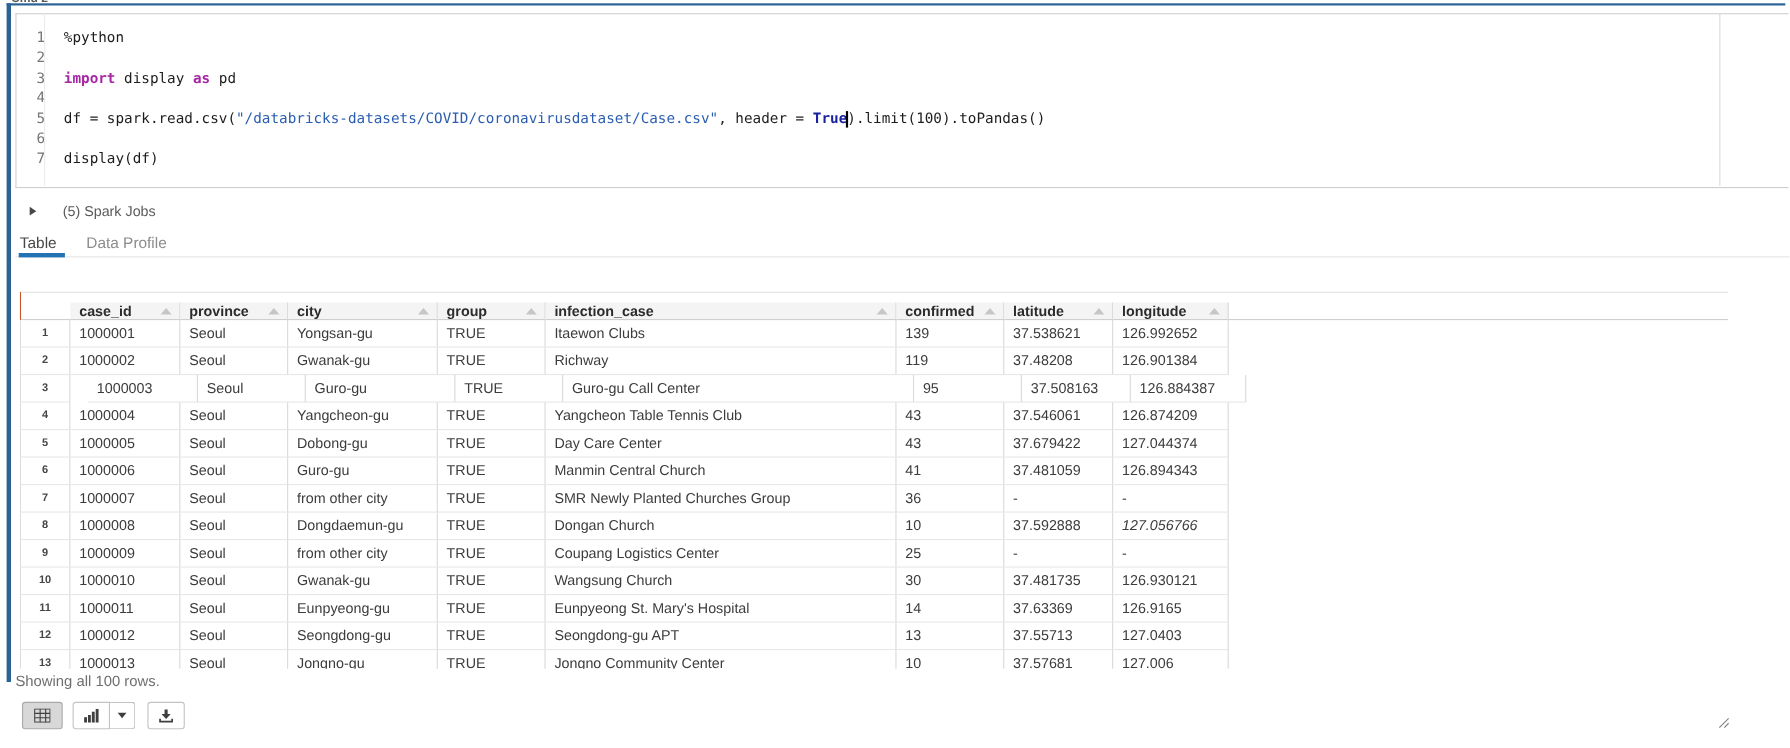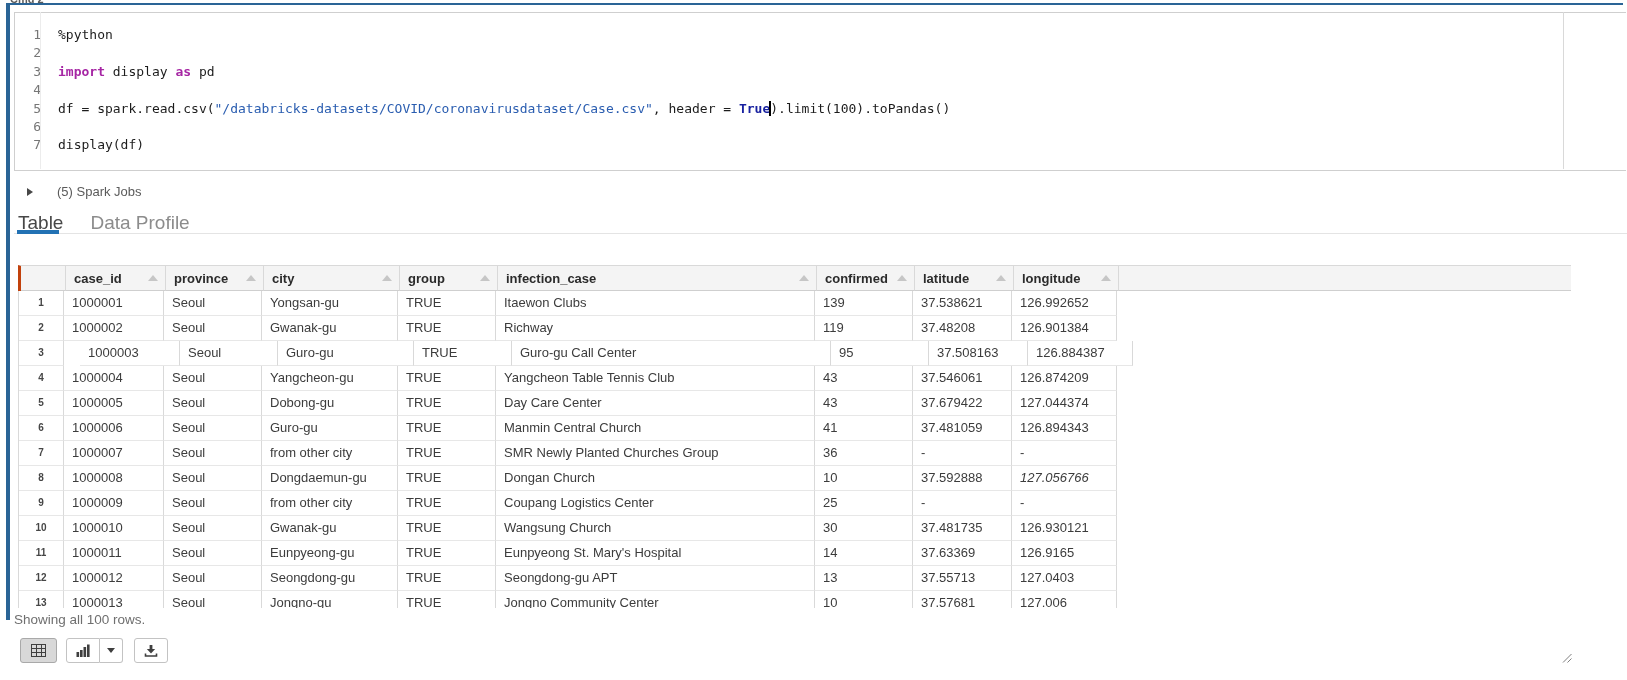--- a/index.html
+++ b/index.html
@@ -21,30 +21,30 @@
   .gutter{flex:0 0 26px;width:26px;text-align:right;padding-right:9px;color:#767676;}
   .code-text{padding-left:8px;color:#1c1c1c;}
   .caret{display:inline-block;width:2px;height:15px;background:#000;vertical-align:text-bottom;margin:0 -1px;}
 
   
   .spark-jobs{position:absolute;left:27px;top:184px;display:flex;align-items:center;gap:24px;
               font-size:13px;color:#5a5a5a;cursor:pointer;}
   .tri-right{width:0;height:0;border-left:6px solid #474747;border-top:4px solid transparent;border-bottom:4px solid transparent;}
 
   
-  .tabs{position:absolute;left:18px;top:212px;display:flex;gap:27px;font-size:19px;}
+  .tabs{position:absolute;left:18px;top:212px;display:flex;gap:27px;font-size:14px;}
   .tab{color:#8c8c8c;cursor:pointer;}
   .tab.active{color:#474747;}
   .tab-underline{position:absolute;left:17px;top:230px;width:42px;height:4px;background:#2272b4;}
   .tabs-divider{position:absolute;left:14px;top:233px;right:0;height:1px;background:#e4e4e4;}
 
   
   .results{position:absolute;left:18px;top:265px;width:1553px;height:343px;overflow:hidden;
            font-size:13px;color:#3c3c3c;}
-  .thead{display:flex;height:26px;border-top:1px solid #d9d9d9;border-left:3px solid #c2410c;box-sizing:border-box;}
+  .thead{display:flex;height:26px;border-top:1px solid #d9d9d9;border-left:1px solid #c2410c;box-sizing:border-box;align-items:flex-end;}
   .th{box-sizing:border-box;background:#f4f4f4;border-right:1px solid #d9d9d9;border-bottom:1px solid #cfcfcf;
       display:flex;align-items:center;justify-content:space-between;padding:0 7px 0 8px;font-weight:bold;color:#2b2b2b;}
   .th-rownum{background:#f4f4f4;box-sizing:border-box;border-right:1px solid #d9d9d9;border-bottom:1px solid #cfcfcf;}
   .th-filler{flex:1;background:#f4f4f4;box-sizing:border-box;border-bottom:1px solid #cfcfcf;}
   .sort{width:0;height:0;border-left:5px solid transparent;border-right:5px solid transparent;
         border-bottom:6px solid #c6c6c6;margin-left:4px;flex:0 0 auto;}
   .trow{display:flex;height:25px;border-left:1px solid #d9d9d9;box-sizing:border-box;background:#fff;}
   .td{box-sizing:border-box;border-right:1px solid #d9d9d9;border-bottom:1px solid #e7e7e7;
       line-height:24px;padding-left:8px;overflow:hidden;white-space:nowrap;}
   .td.rownum{padding-left:0;text-align:center;font-size:10px;font-weight:bold;color:#464646;}

